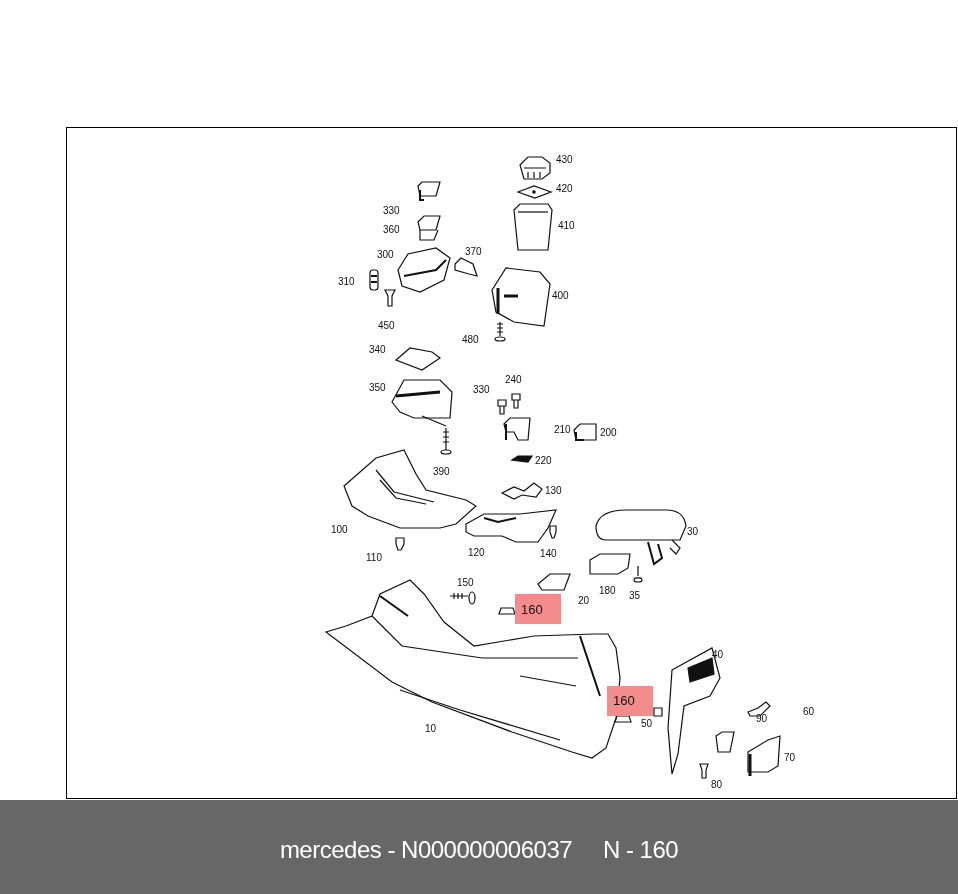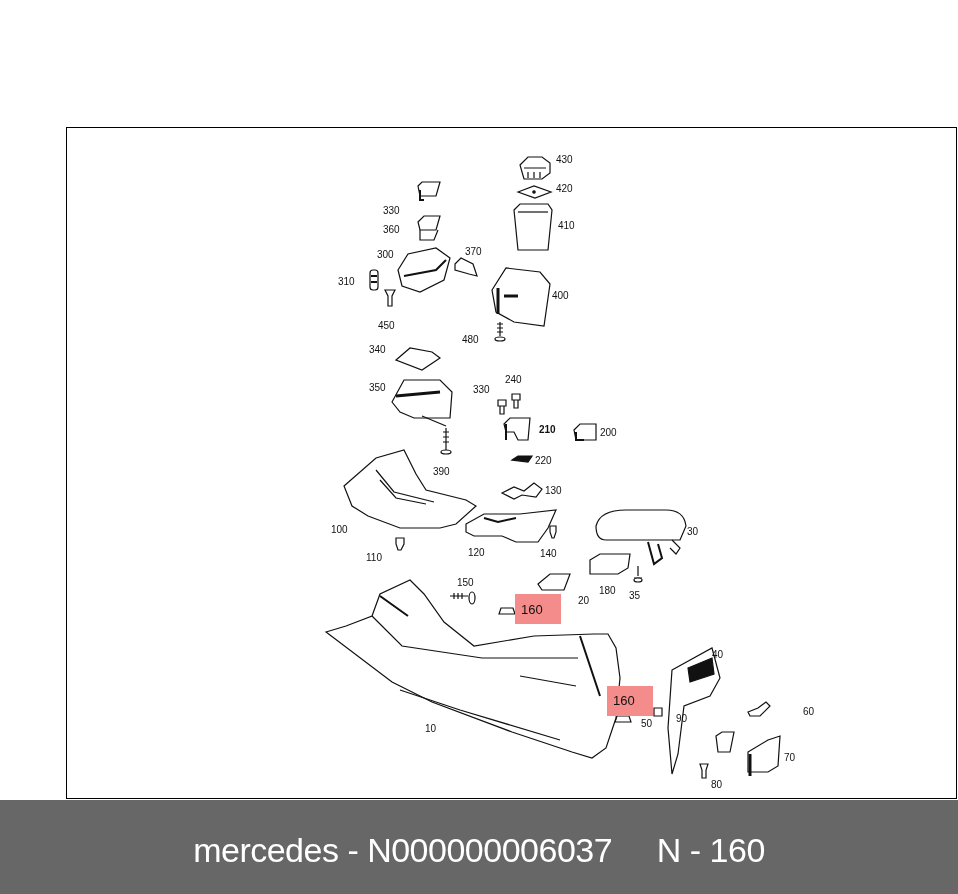--- a/index.html
+++ b/index.html
@@ -2,21 +2,21 @@
 <html><head>
 <meta charset="utf-8">
 <style>
   html, body { margin:0; padding:0; }
   body { width:958px; height:894px; background:#ffffff; position:relative; overflow:hidden; font-family:"Liberation Sans", sans-serif; }
   #frame { position:absolute; left:66px; top:127px; width:891px; height:672px; border:1px solid #000; box-sizing:border-box; background:#fff; }
   .label { position:absolute; font-size:10px; color:#111; line-height:15px; white-space:nowrap; }
   .hl { position:absolute; background:#f58c8c; }
   .hl-text { position:absolute; font-size:13px; color:#111; line-height:15px; }
   #footer { position:absolute; left:0; top:800px; width:958px; height:94px; background:#676767; }
-  #footer-text { position:absolute; left:0; right:0; top:30px; text-align:center; color:#fff; font-size:34px; line-height:40px; letter-spacing:-0.5px; white-space:pre; }
+  #footer-text { position:absolute; left:0; right:0; top:30px; text-align:center; color:#fff; font-size:24px; line-height:40px; letter-spacing:-0.5px; white-space:pre; }
   svg.parts { position:absolute; left:0; top:0; }
 </style>
 </head>
 <body>
 
 <div id="frame"></div>
 
 <svg class="parts" width="958" height="894" stroke="#111" fill="none" stroke-width="1.2">
 
   <g>
@@ -201,37 +201,37 @@
     <div class="label" style="left: 377px; top: 247px;">300</div>
     <div class="label" style="left: 465px; top: 244px;">370</div>
     <div class="label" style="left: 338px; top: 274px;">310</div>
     <div class="label" style="left: 552px; top: 288px;">400</div>
     <div class="label" style="left: 378px; top: 318px;">450</div>
     <div class="label" style="left: 462px; top: 332px;">480</div>
     <div class="label" style="left: 369px; top: 342px;">340</div>
     <div class="label" style="left: 369px; top: 380px;">350</div>
     <div class="label" style="left: 473px; top: 382px;">330</div>
     <div class="label" style="left: 505px; top: 372px;">240</div>
-    <div class="label" style="left: 539px; top: 422px; font-weight: bold;">210</div>
+    <div class="label" style="left: 554px; top: 422px;">210</div>
     <div class="label" style="left: 600px; top: 425px;">200</div>
     <div class="label" style="left: 535px; top: 453px;">220</div>
     <div class="label" style="left: 433px; top: 464px;">390</div>
     <div class="label" style="left: 545px; top: 483px;">130</div>
     <div class="label" style="left: 687px; top: 524px;">30</div>
     <div class="label" style="left: 331px; top: 522px;">100</div>
     <div class="label" style="left: 468px; top: 545px;">120</div>
     <div class="label" style="left: 540px; top: 546px;">140</div>
     <div class="label" style="left: 366px; top: 550px;">110</div>
     <div class="label" style="left: 457px; top: 575px;">150</div>
     <div class="label" style="left: 599px; top: 583px;">180</div>
     <div class="label" style="left: 629px; top: 588px;">35</div>
     <div class="label" style="left: 578px; top: 593px;">20</div>
     <div class="label" style="left: 712px; top: 647px;">40</div>
     <div class="label" style="left: 779px; top: 704px; margin-left: 24px;">60</div>
-    <div class="label" style="left: 676px; top: 711px;">90</div>
+    <div class="label" style="left: 756px; top: 711px;">90</div>
     <div class="label" style="left: 641px; top: 716px;">50</div>
     <div class="label" style="left: 425px; top: 721px;">10</div>
     <div class="label" style="left: 784px; top: 750px;">70</div>
     <div class="label" style="left: 711px; top: 777px;">80</div>
   </div>
 <div id="highlights">
     <div class="hl" style="left: 515px; top: 594px; width: 46px; height: 30px; background: rgb(245, 140, 140);"></div>
     <div class="hl-text" style="left: 521px; top: 602px;">160</div>
     <div class="hl" style="left: 607px; top: 686px; width: 46px; height: 30px; background: rgb(245, 140, 140);"></div>
     <div class="hl-text" style="left: 613px; top: 693px;">160</div>

